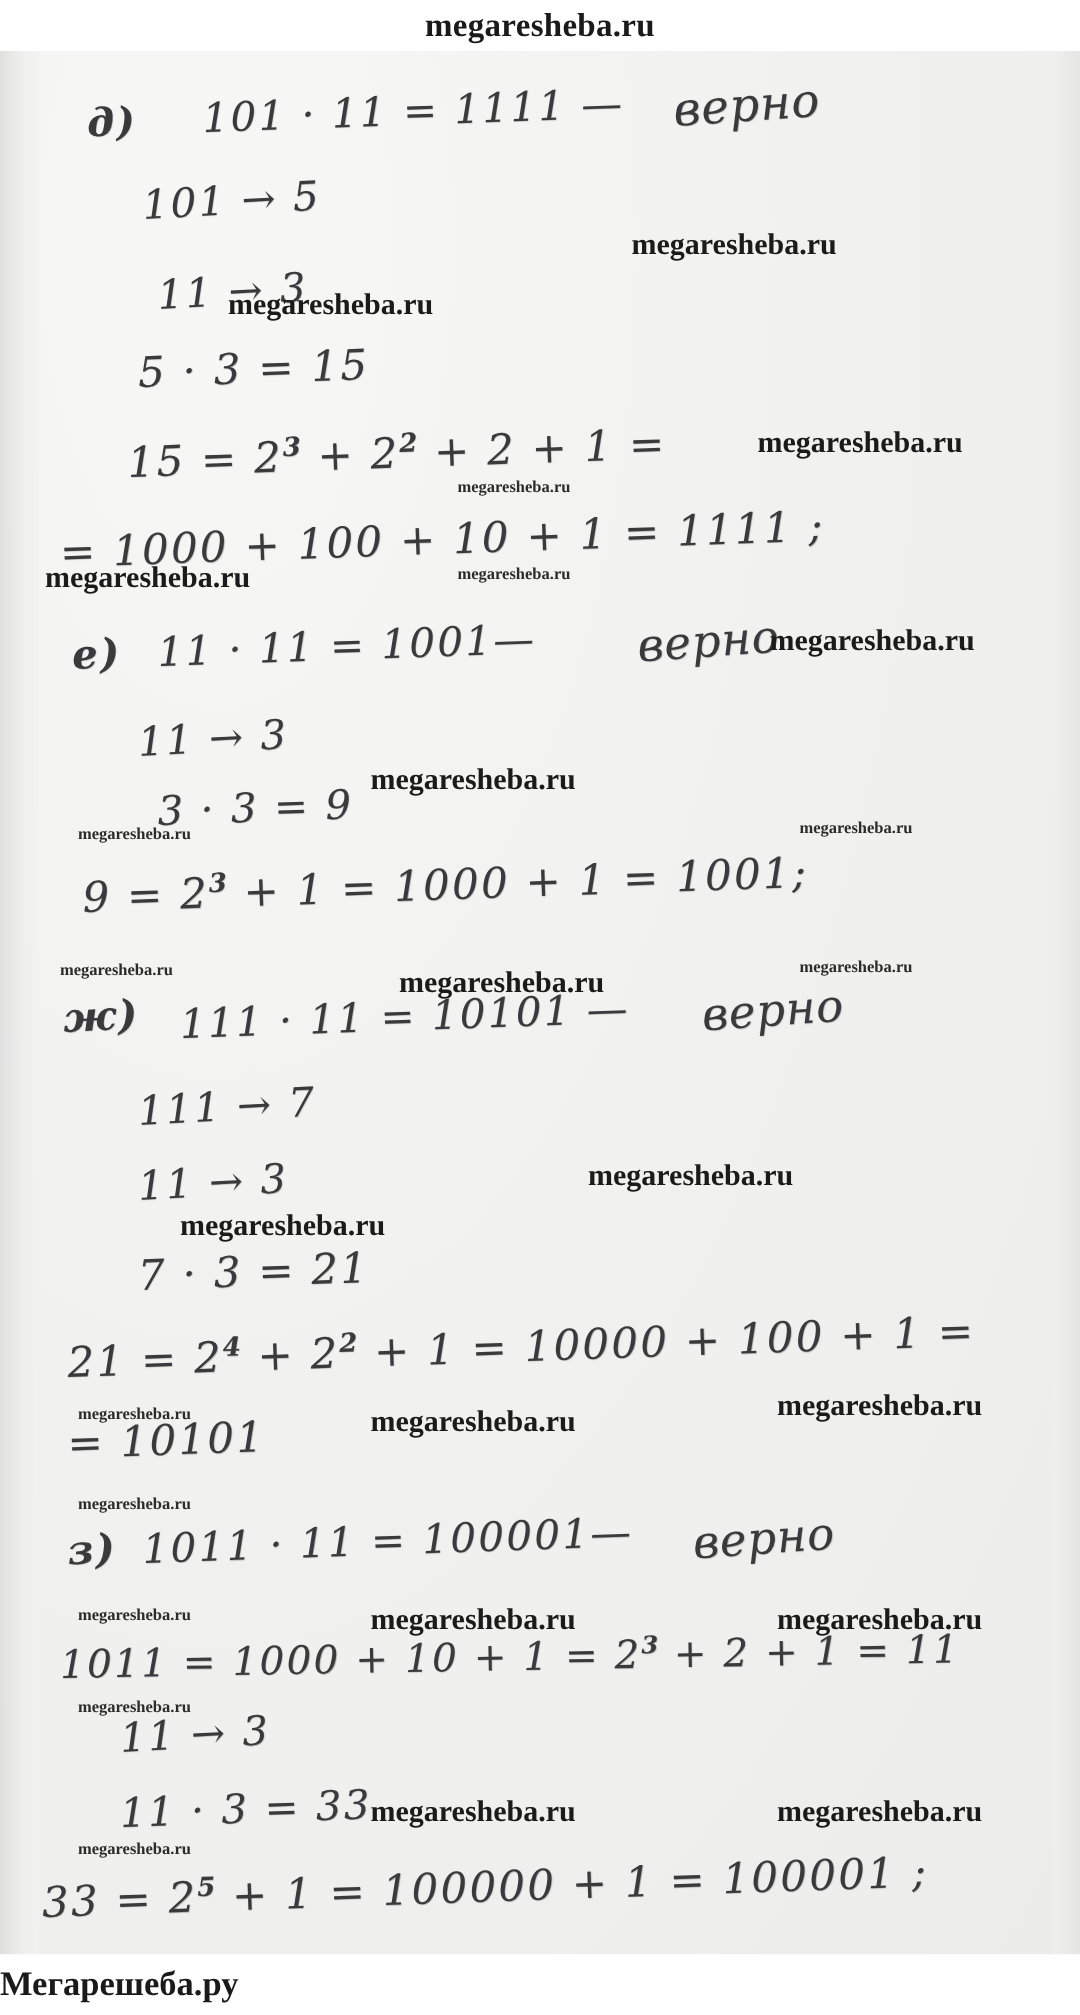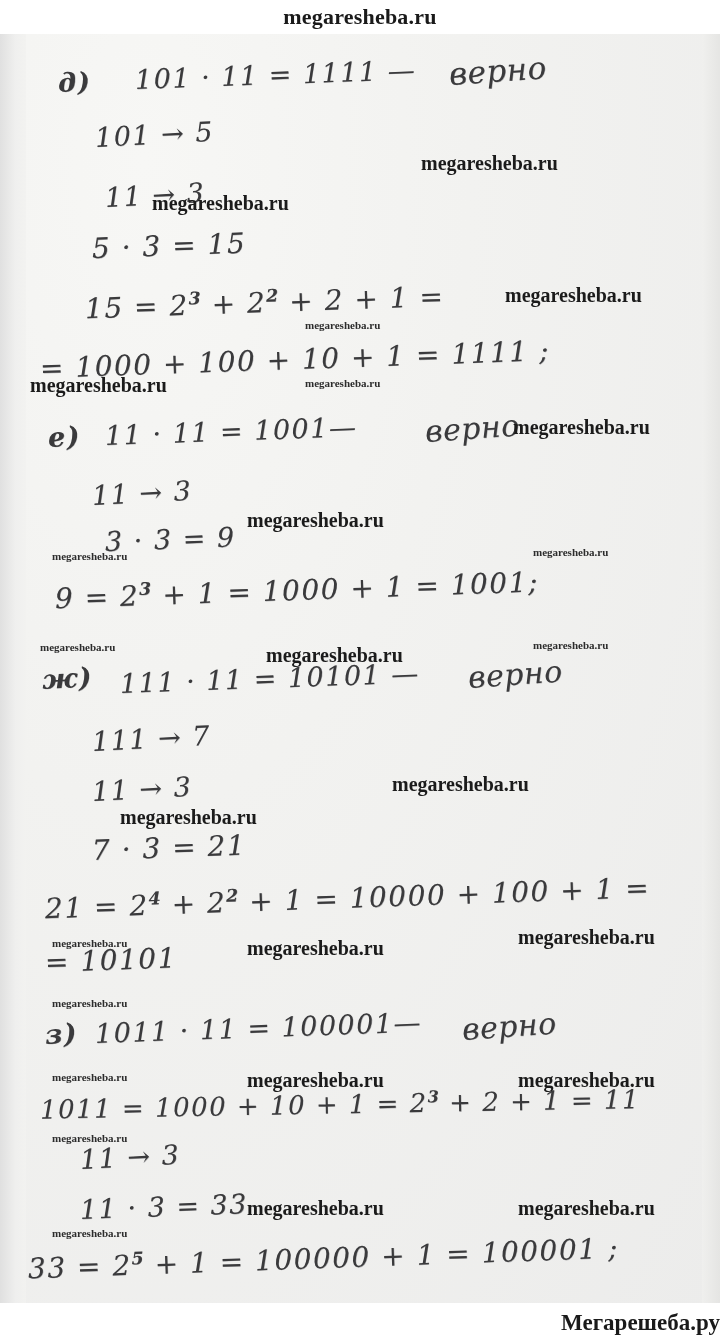--- a/index.html
+++ b/index.html
@@ -36,21 +36,21 @@
     letter-spacing: 0.2px;
   }
   .bottom-brand {
     position: absolute;
     bottom: 0;
     left: 0;
     width: 720px;
     height: 40px;
     display: flex;
     align-items: center;
-    justify-content: flex-end;
+    justify-content: flex-start;
     background: #ffffff;
     font-family: "Liberation Serif", serif;
     font-weight: bold;
     font-size: 23px;
     color: #1a1a1a;
   }
   .scan {
     position: absolute;
     top: 34px;
     left: 0;

